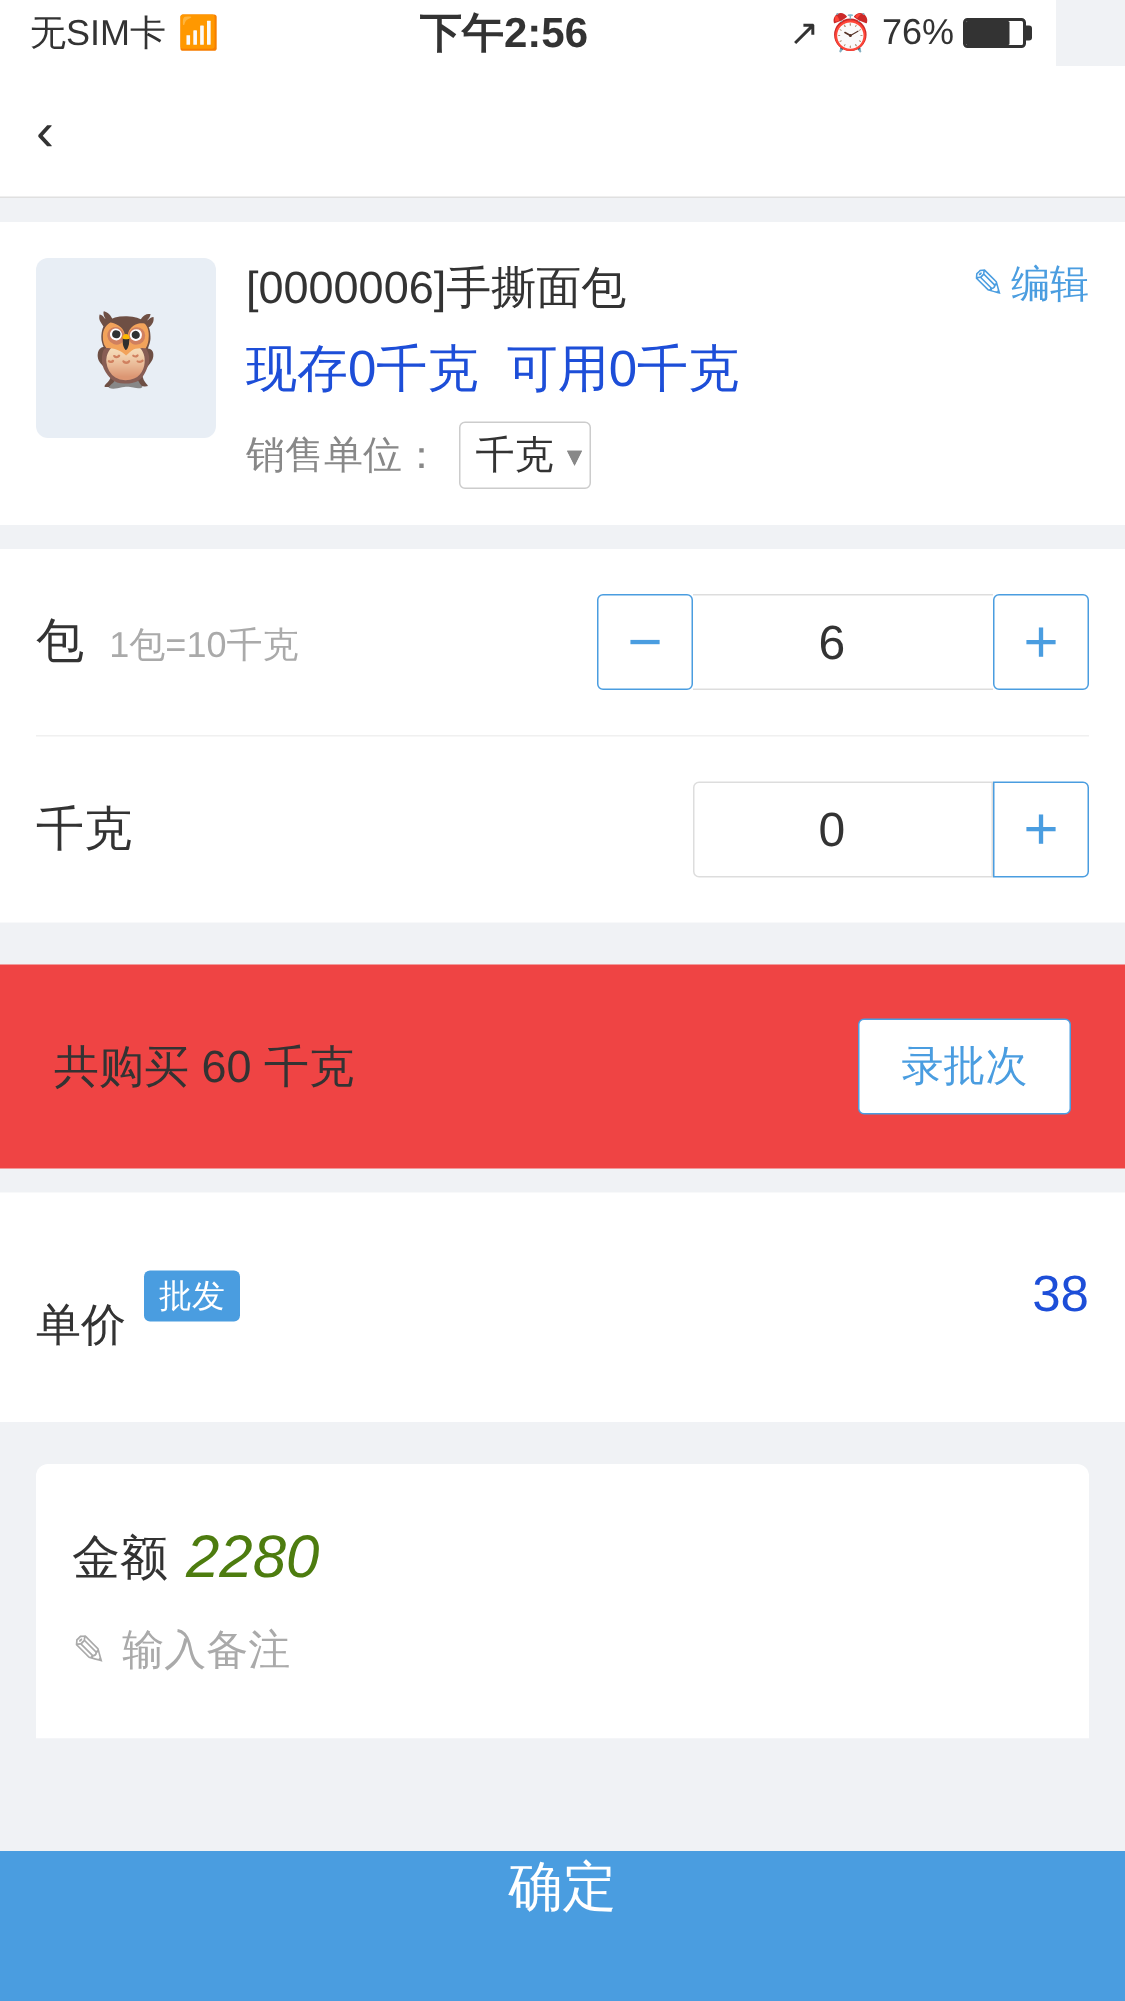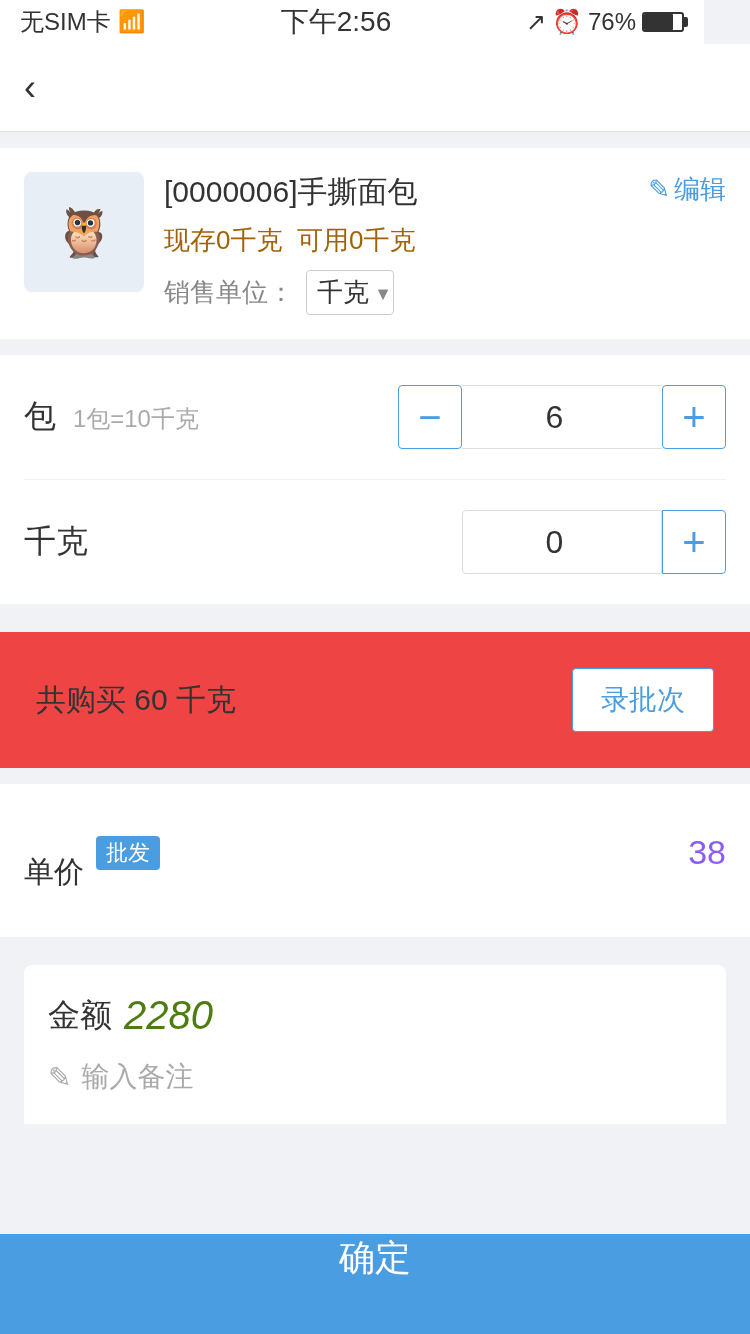--- a/index.html
+++ b/index.html
@@ -19,21 +19,21 @@
       height: 44px;
       background: #fff;
       display: flex;
       align-items: center;
       justify-content: space-between;
       padding: 0 20px;
       font-size: 24px;
       color: #333;
     }
     .status-left { display: flex; align-items: center; gap: 8px; }
-    .status-center { font-size: 28px; font-weight: 400; }
+    .status-center { font-size: 28px; font-weight: 700; }
     .status-right { display: flex; align-items: center; gap: 6px; font-size: 24px; }
     .battery-icon {
       width: 42px; height: 20px; border: 2px solid #333; border-radius: 3px; position: relative; display: inline-block;
     }
     .battery-icon::after {
       content: ''; position: absolute; right: -6px; top: 50%; transform: translateY(-50%);
       width: 4px; height: 10px; background: #333; border-radius: 0 2px 2px 0;
     }
     .battery-fill {
       height: 100%; width: 76%; background: #333; border-radius: 1px;
@@ -87,22 +87,22 @@
       color: #7a9cc0;
     }
     .product-info { flex: 1; }
     .product-name {
       font-size: 30px;
       font-weight: 500;
       color: #333;
       margin-bottom: 10px;
     }
     .product-stock {
-      font-size: 26px;
-      color: #a16207;
+      font-size: 34px;
+      color: #1d4ed8;
       margin-bottom: 12px;
     }
     .product-unit {
       display: flex;
       align-items: center;
       gap: 12px;
       font-size: 26px;
       color: #888;
     }
     .unit-wrapper {
@@ -244,33 +244,33 @@
       font-size: 26px;
       padding: 6px 16px;
       border-radius: 4px;
       display: flex;
       align-items: center;
       gap: 4px;
       cursor: pointer;
     }
     .price-value {
       font-size: 34px;
-      color: #8b5cf6;
+      color: #1d4ed8;
       font-weight: 500;
     }
 
     
     .amount-section {
       background: #f0f2f5;
       padding: 28px 24px 0;
     }
     .amount-card {
       background: #fff;
       border-radius: 8px 8px 0 0;
-      padding: 28px 24px;
+      padding: 40px 24px;
     }
     .amount-row {
       display: flex;
       align-items: center;
       gap: 12px;
       margin-bottom: 20px;
     }
     .amount-label {
       font-size: 32px;
       color: #333;

